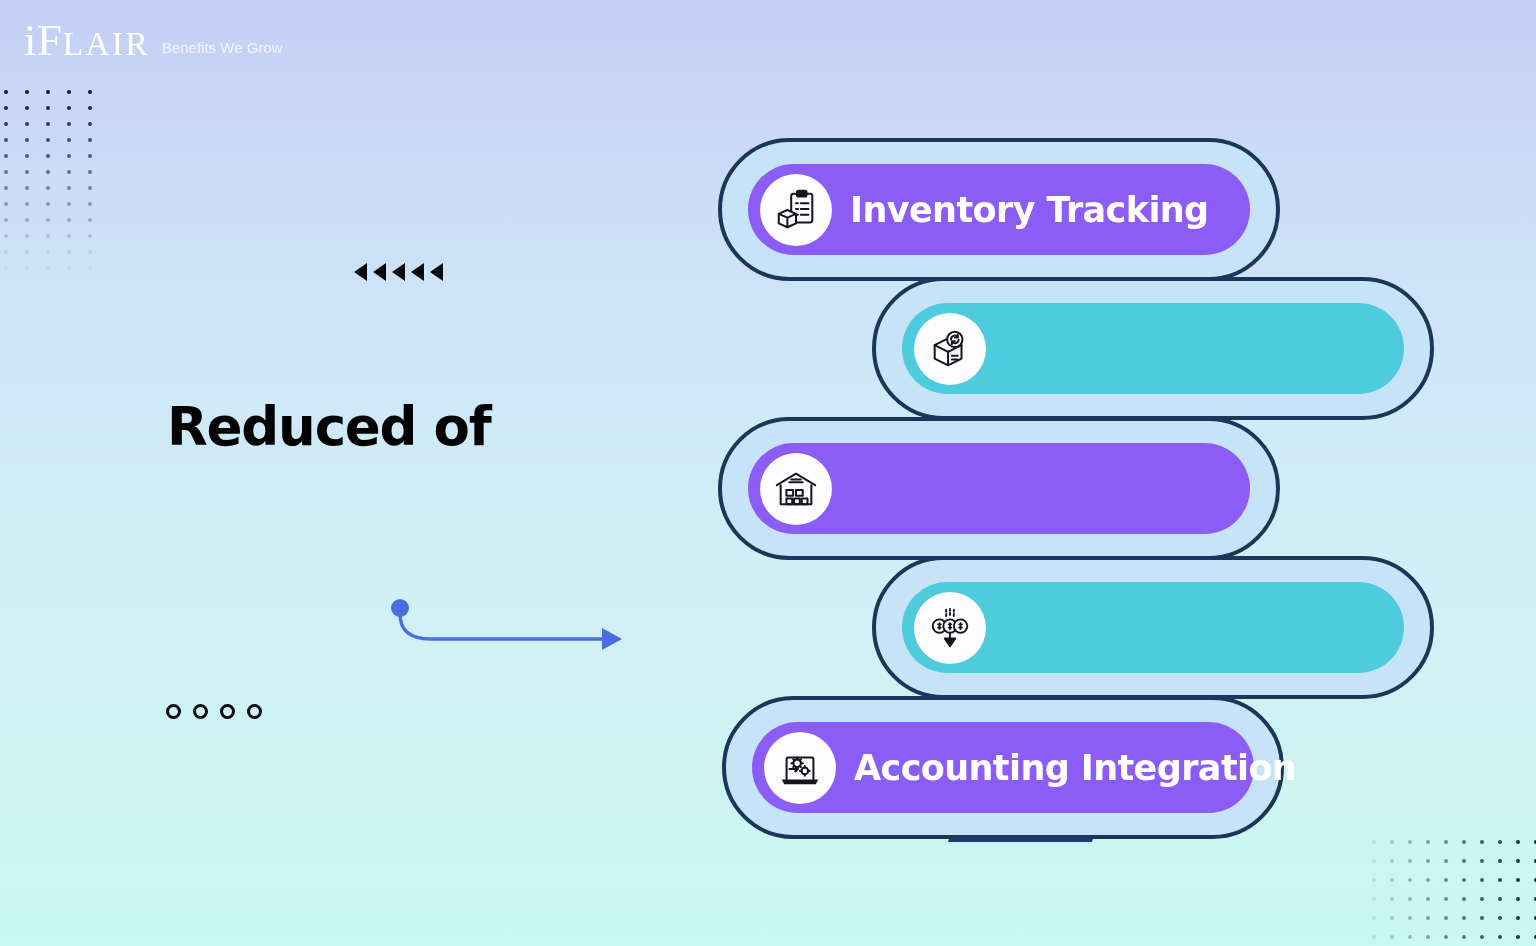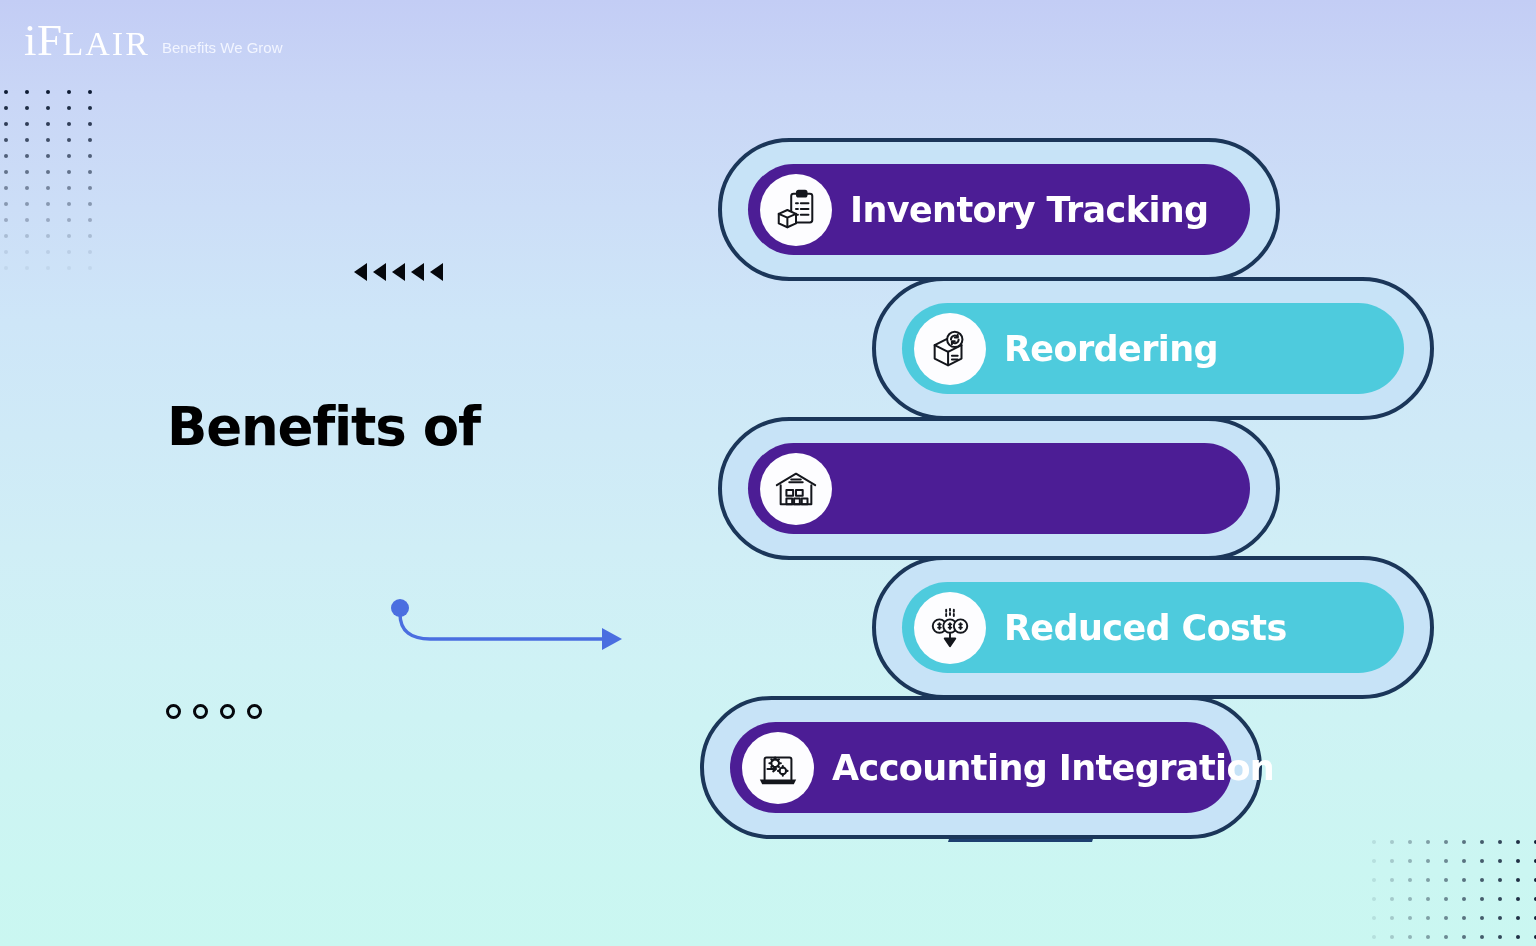--- a/index.html
+++ b/index.html
@@ -158,21 +158,21 @@
     left: 30px;
     right: 30px;
     top: 26px;
     bottom: 26px;
     border-radius: 999px;
     display: flex;
     align-items: center;
     padding-left: 12px;
     z-index: 2;
   }
-  .pill-body.purple { background: #4c1d95; }
+  .pill-body.purple { background: #8b5cf6; }
   .pill-body.teal   { background: #4ecbdd; }
 
   .icon-circle {
     width: 72px; height: 72px;
     min-width: 72px;
     border-radius: 50%;
     background: #fdfdff;
     display: flex;
     align-items: center;
     justify-content: center;
@@ -342,21 +342,21 @@
     <span class="ring"></span>
   </div>
 
   <svg id="curve-arrow" width="250" height="60" viewBox="0 0 250 60">
     <circle cx="14" cy="14" r="9" fill="#4a6ee0"></circle>
     <path d="M14 20 C14 38, 26 45, 44 45 L222 45" stroke="#4a6ee0" stroke-width="3.4" fill="none" stroke-linecap="round"></path>
     <path d="M216 34 L236 45 L216 56 Z" fill="#4a6ee0"></path>
   </svg>
 
   <div id="headline">
-    <div id="title">Benefits of</div>
+    <div id="title">Reduced of</div>
   </div>
 
   <div id="stack">
 
     <div class="connector" style="left:248px; top:120px; width:200px; height:175px;
                 clip-path: polygon(28% 0, 100% 0, 72% 100%, 0 100%);"></div>
     <div class="connector" style="left:248px; top:258px; width:200px; height:175px;
                 clip-path: polygon(28% 0, 100% 0, 72% 100%, 0 100%);"></div>
     <div class="connector" style="left:248px; top:398px; width:200px; height:175px;
                 clip-path: polygon(28% 0, 100% 0, 72% 100%, 0 100%);"></div>
@@ -385,21 +385,20 @@
         <div class="icon-circle">
           <svg width="46" height="46" viewBox="0 0 48 48" fill="none" stroke="#14161c" stroke-width="2.1" stroke-linecap="round" stroke-linejoin="round">
             <path d="M8 20l14-7 14 7v14l-14 7-14-7z" fill="#fff"></path>
             <path d="M8 20l14 7 14-7M22 27v14"></path>
             <circle cx="29" cy="14" r="8" fill="#fff"></circle>
             <path d="M25 14a4 4 0 0 1 7-2.6M33 14a4 4 0 0 1-7 2.6"></path>
             <path d="M32 9v3h-3M26 19v-3h3"></path>
             <path d="M26 31h6M26 35h6"></path>
           </svg>
         </div>
-        <span class="pill-label">Reordering</span>
       </div>
     </div>
 
     <div class="pill-wrap" style="left:18px; top:287px; width:562px; height:143px;">
       <div class="pill-outline"></div>
       <div class="pill-body purple">
         <div class="icon-circle">
           <svg width="46" height="46" viewBox="0 0 48 48" fill="none" stroke="#14161c" stroke-width="2.1" stroke-linecap="round" stroke-linejoin="round">
             <path d="M4 20L24 8l20 12"></path>
             <path d="M8 20v20h32V20"></path>
@@ -423,25 +422,24 @@
             <circle cx="13" cy="22" r="7" fill="#fff"></circle>
             <circle cx="24" cy="22" r="7" fill="#fff"></circle>
             <circle cx="35" cy="22" r="7" fill="#fff"></circle>
             <path d="M13 19v6M11.6 20.2h2.8M11.6 23.6h2.8"></path>
             <path d="M24 19v6M22.6 20.2h2.8M22.6 23.6h2.8"></path>
             <path d="M35 19v6M33.6 20.2h2.8M33.6 23.6h2.8"></path>
             <path d="M24 30v8"></path>
             <path d="M18.5 35L24 43l5.5-8z" fill="#14161c"></path>
           </svg>
         </div>
-        <span class="pill-label">Reduced Costs</span>
       </div>
     </div>
 
-    <div class="pill-wrap" style="left:0; top:566px; width:562px; height:143px;">
+    <div class="pill-wrap" style="left:22px; top:566px; width:562px; height:143px;">
       <div class="pill-outline"></div>
       <div class="pill-body purple">
         <div class="icon-circle">
           <svg width="46" height="46" viewBox="0 0 48 48" fill="none" stroke="#14161c" stroke-width="2.1" stroke-linecap="round" stroke-linejoin="round">
             <path d="M10 36V15a2 2 0 0 1 2-2h24a2 2 0 0 1 2 2v21"></path>
             <path d="M5 36h38l-2.5 5h-33z" fill="#14161c" stroke="none"></path>
             <circle cx="21" cy="19" r="4"></circle>
             <path d="M21 13v2M21 23v2M15 19h2M25 19h2M17 15l1.4 1.4M23.6 21.6L25 23M25 15l-1.4 1.4M18.4 21.6L17 23"></path>
             <circle cx="29" cy="27" r="3.4"></circle>
             <path d="M29 22v1.8M29 30.2V32M24 27h1.6M32.4 27H34"></path>

